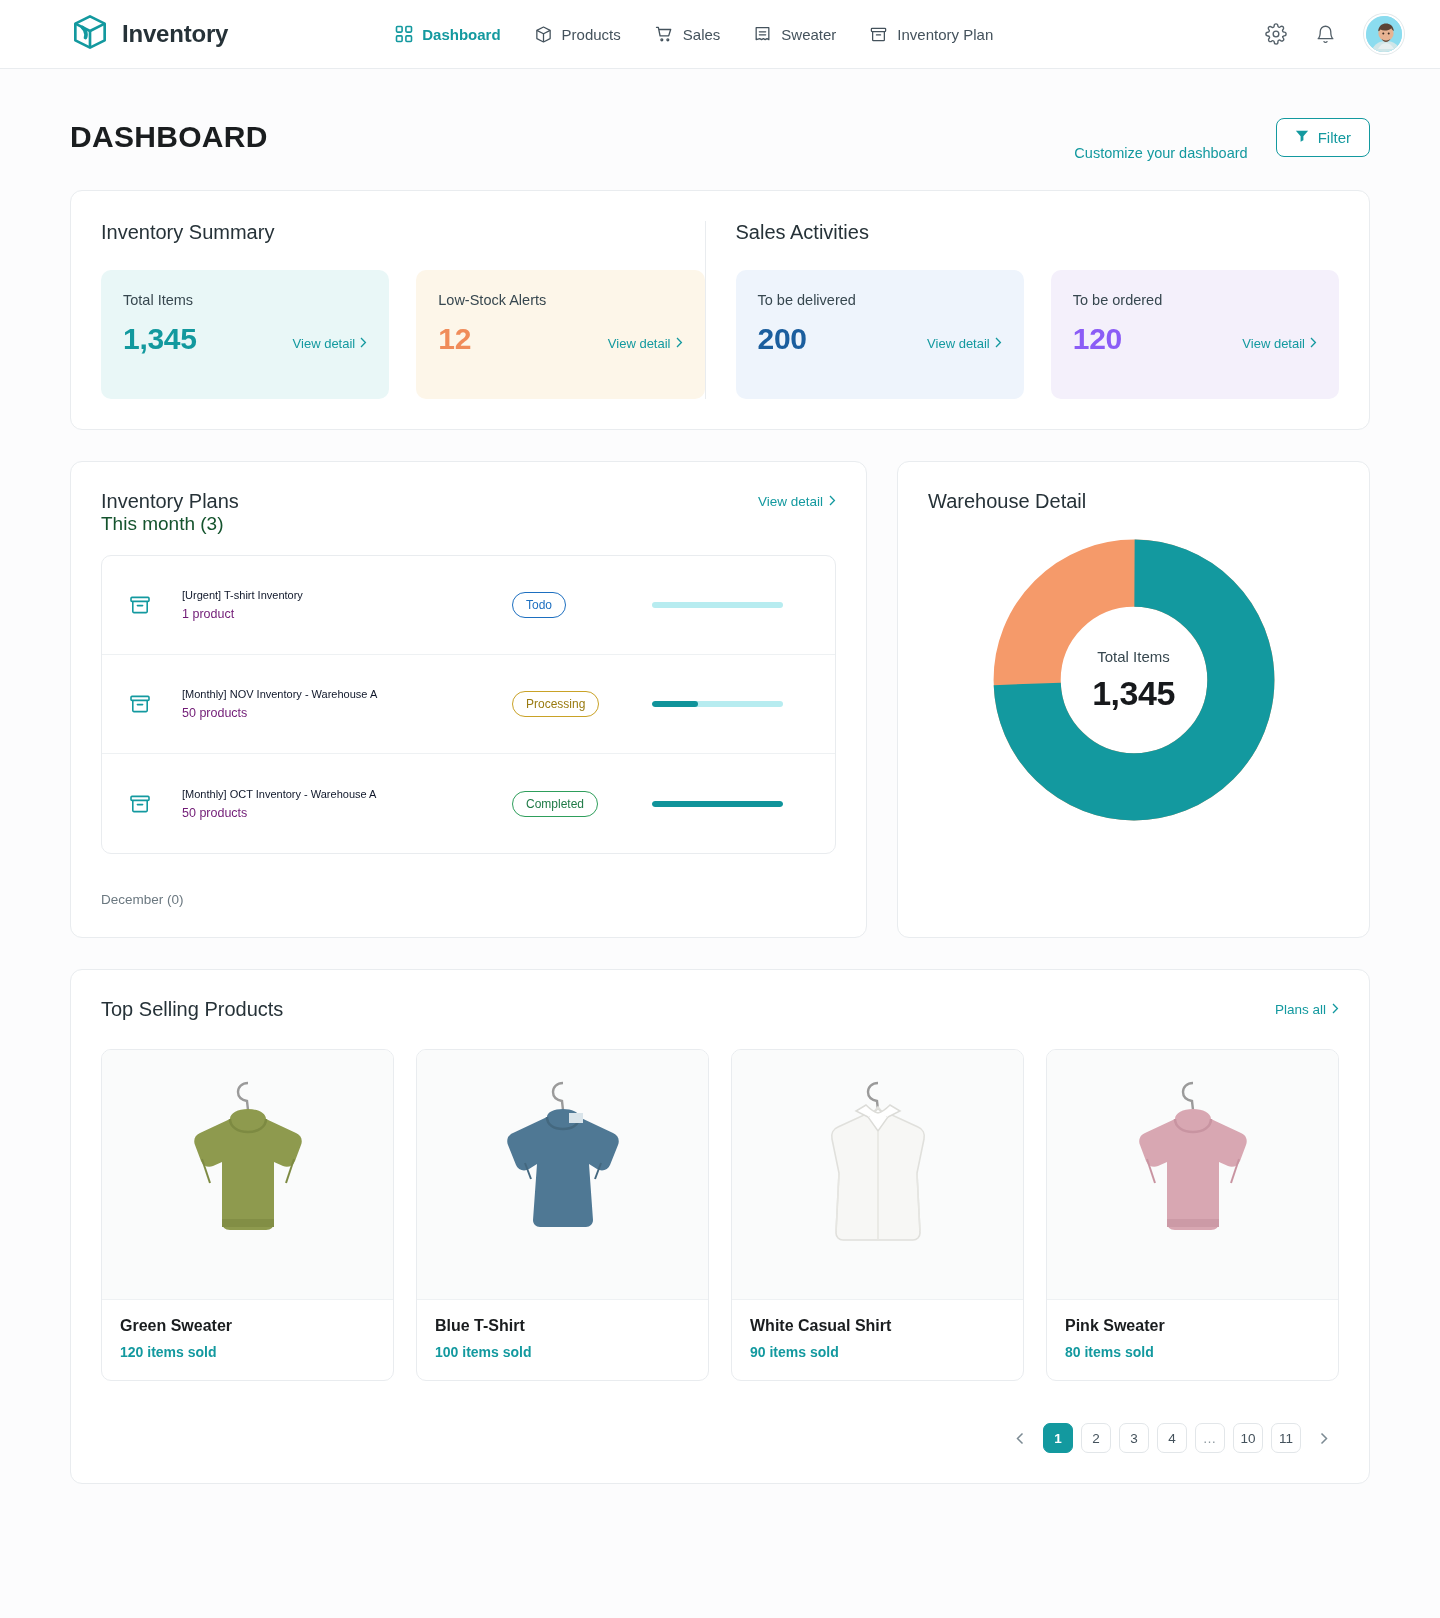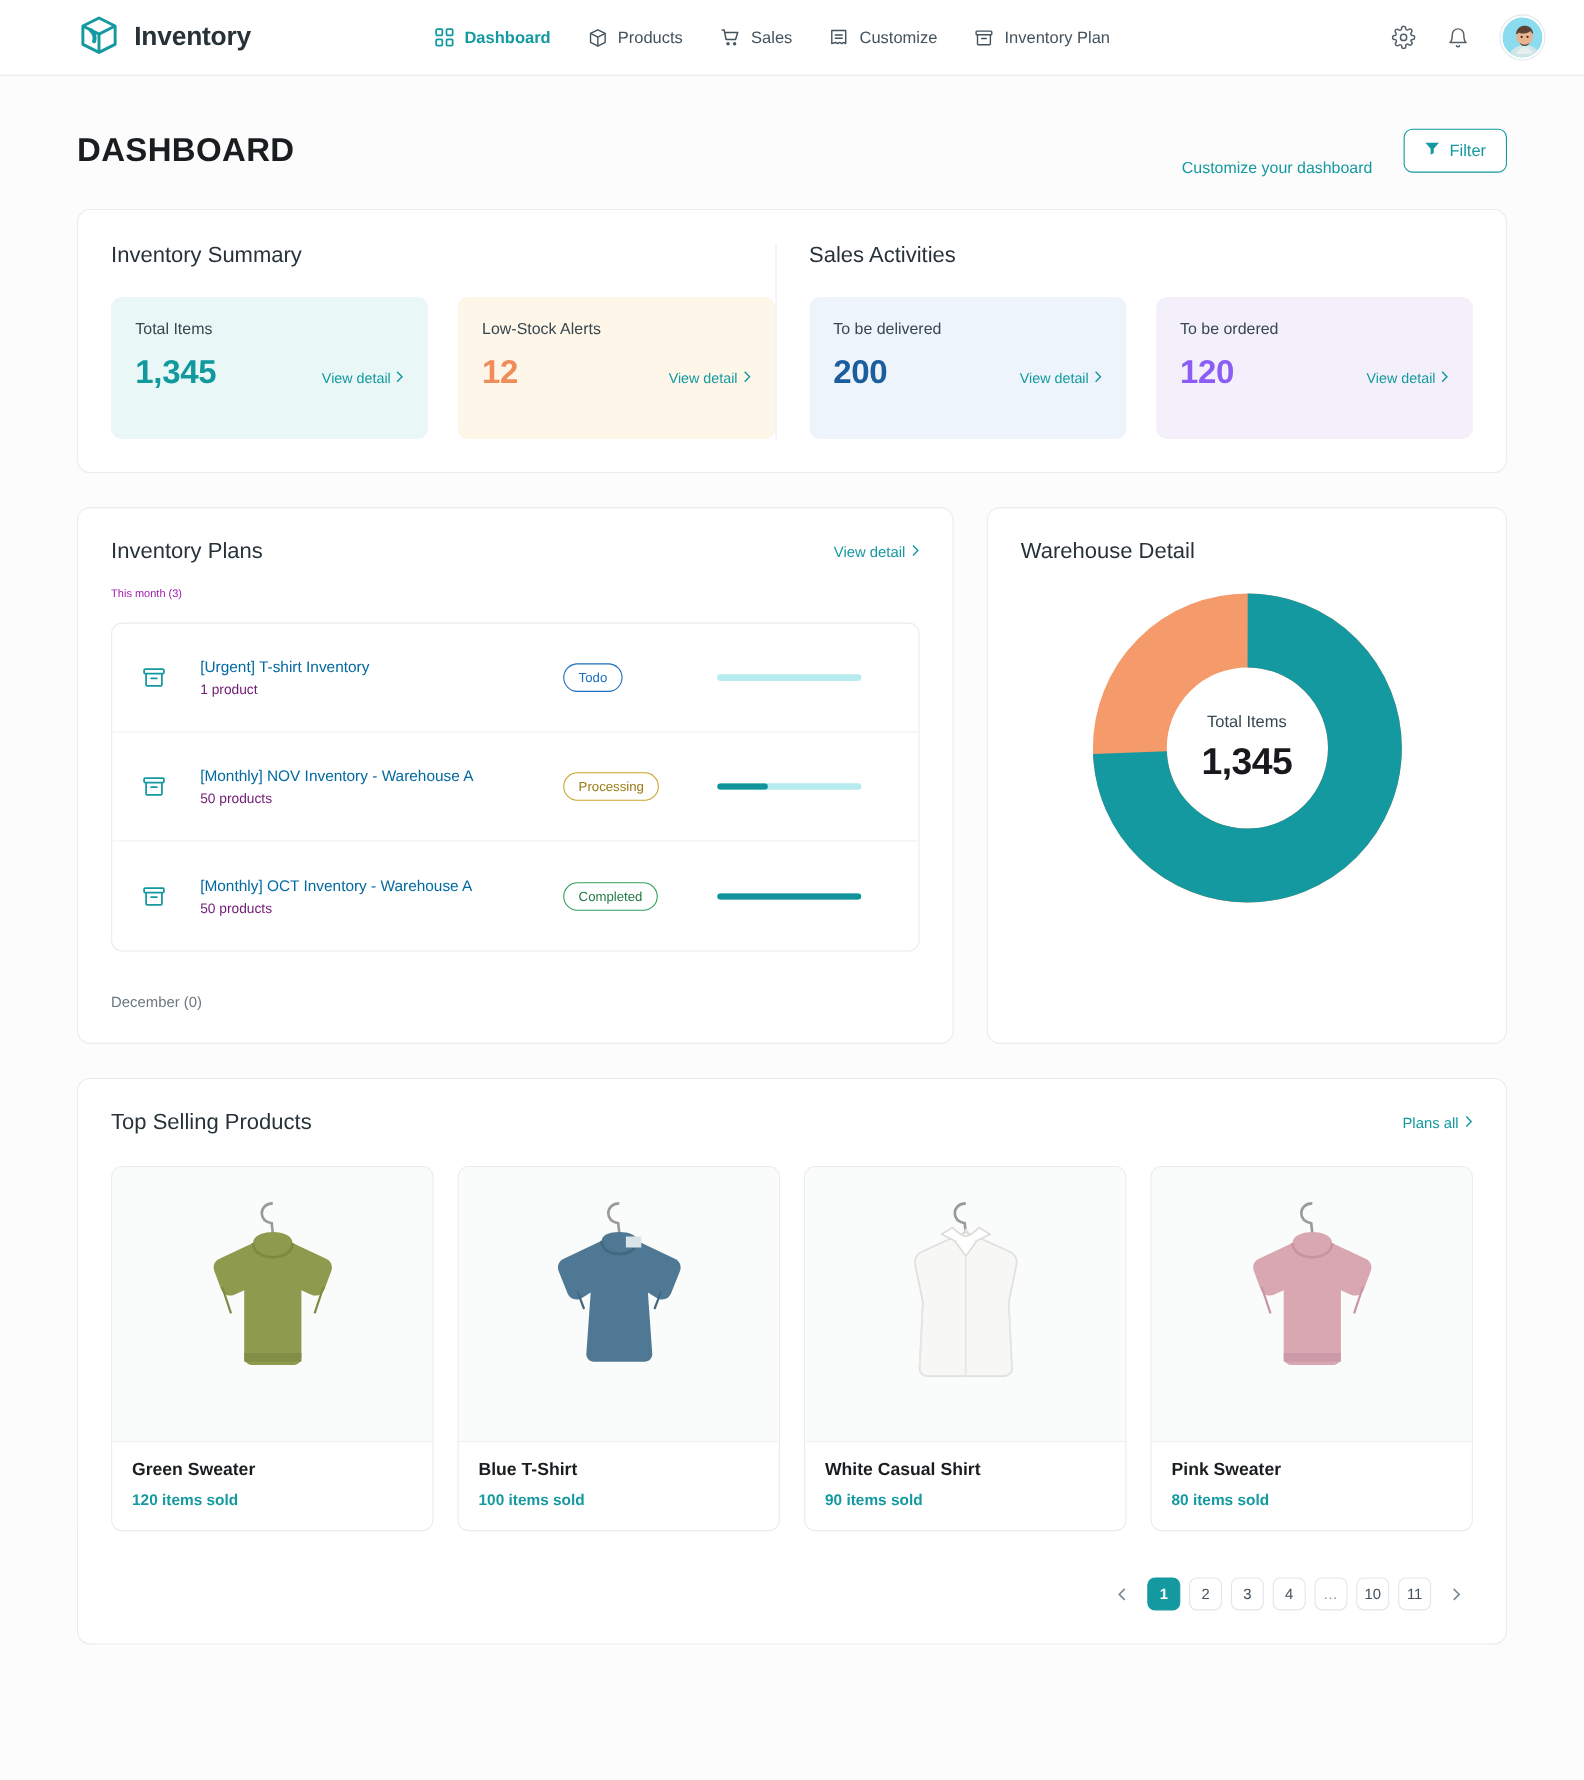--- a/index.html
+++ b/index.html
@@ -121,38 +121,38 @@
 
   
   .mid-row { display: flex; gap: 30px; margin-top: 31px; }
   .plans-card { width: 797px; padding: 28px 30px 30px 30px; }
   .card-head { display: flex; align-items: center; }
   .card-head .sec-title { margin-bottom: 0; }
   .view-detail {
     margin-left: auto; font-size: 13.5px; color: #13999f;
     display: flex; align-items: center; gap: 6px; cursor: pointer;
   }
-  .month-label { font-size: 10px; color: #a21caf; margin-top: 22px; }
+  .month-label { font-size: 19px; color: #14532d; }
 
   .plan-list {
     margin-top: 20px;
     border: 1px solid #e9ecef;
     border-radius: 10px;
     overflow: hidden;
   }
   .plan-row {
     display: flex; align-items: center;
     height: 99px;
     padding: 0 24px 0 26px;
     border-bottom: 1px solid #eef1f3;
   }
   .plan-row:last-child { border-bottom: none; }
   .plan-icon { width: 54px; display: flex; align-items: center; }
   .plan-text { width: 330px; }
-  .plan-name { font-size: 14px; color: #0369a1; margin-bottom: 6px; }
+  .plan-name { font-size: 11px; color: #0f172a; margin-bottom: 6px; }
   .plan-sub { font-size: 12.5px; color: #701a75; }
   .badge {
     font-size: 12px; padding: 5px 13px; border-radius: 14px;
     border: 1px solid; display: inline-block;
   }
   .badge-wrap { width: 140px; }
   .badge.todo { color: #1d6fc0; border-color: #1d6fc0; }
   .badge.processing { color: #9a7b10; border-color: #c9a227; }
   .badge.completed { color: #1f7a46; border-color: #2e9e5b; }
   .progress {
@@ -264,21 +264,21 @@
       <span>Sales</span>
     </div>
 
     <div class="nav-link">
       <span class="ico">
         <svg width="19" height="19" viewBox="0 0 24 24" fill="none" stroke="#44525c" stroke-width="1.6" stroke-linejoin="round">
           <path d="M4 3.4h16v15.1l-2.3-1.3-2.3 1.3-2.3-1.3-2.3 1.3-2.3-1.3L4 18.5V3.4z"></path>
           <path d="M8 8.6h8M8 12.4h8" stroke-linecap="round"></path>
         </svg>
       </span>
-      <span>Customize</span>
+      <span>Sweater</span>
     </div>
 
     <div class="nav-link">
       <span class="ico">
         <svg width="19" height="19" viewBox="0 0 24 24" fill="none" stroke="#44525c" stroke-width="1.6" stroke-linejoin="round">
           <rect x="3" y="4.2" width="18" height="4.2" rx="1"></rect>
           <path d="M4.6 8.4v10.4a1 1 0 0 0 1 1h12.8a1 1 0 0 0 1-1V8.4"></path>
           <path d="M9.4 12.6h5.2" stroke-linecap="round"></path>
         </svg>
       </span>

